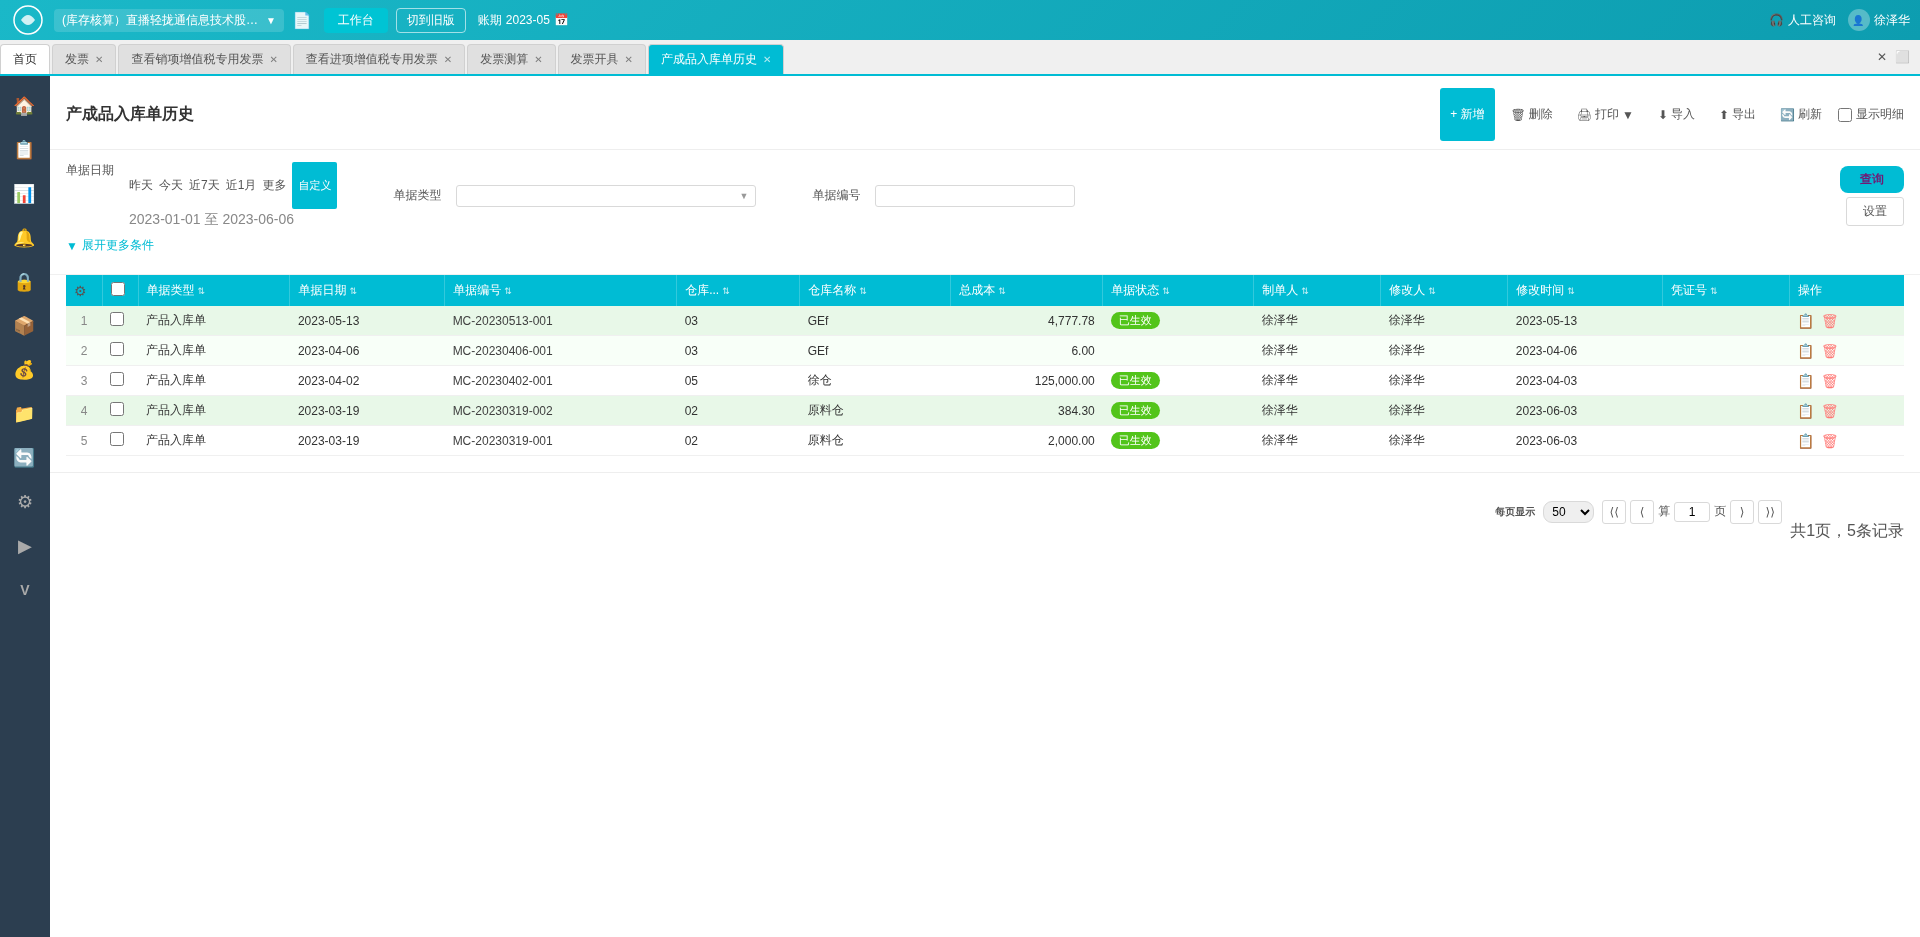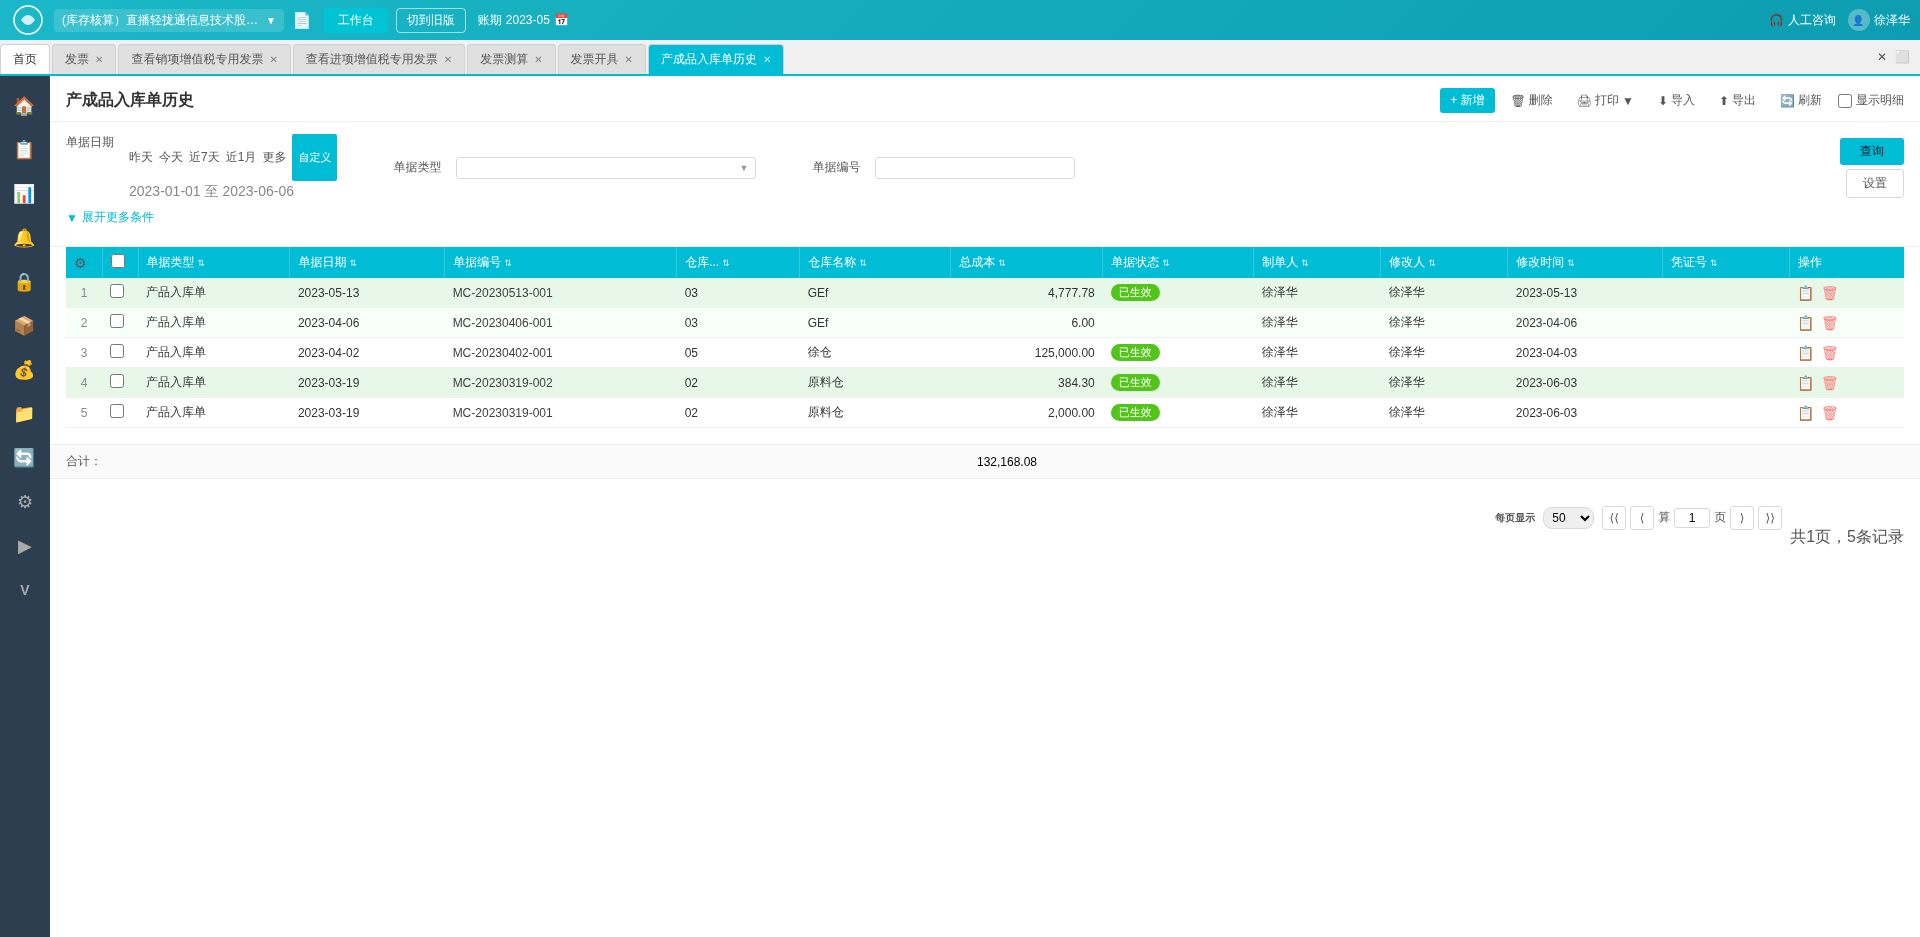--- a/index.html
+++ b/index.html
@@ -38,38 +38,38 @@
     .sidebar-item.active { color: #00bcd4; }
     
     
     .content { flex: 1; background: white; overflow: auto; padding: 0; }
     
     
     .page-header { display: flex; align-items: center; justify-content: space-between; padding: 12px 16px 8px 16px; border-bottom: 1px solid #eee; }
     .page-title { font-size: 16px; font-weight: bold; color: #333; }
     .page-actions { display: flex; align-items: center; gap: 8px; }
     .action-btn { display: flex; align-items: center; gap: 3px; cursor: pointer; color: #555; font-size: 12px; padding: 4px 8px; }
-    .action-btn-primary { background: #00bcd4; color: white; border: none; border-radius: 3px; padding: 4px 10px; cursor: pointer; display: flex; align-items: center; gap: 3px; font-size: 12px; }
+    .action-btn-primary { background: #00bcd4; color: white; border: none; border-radius: 3px; padding: 18px 10px; cursor: pointer; display: flex; align-items: center; gap: 3px; font-size: 12px; }
     .show-detail { display: flex; align-items: center; gap: 4px; font-size: 12px; color: #555; }
     .checkbox-sm { width: 14px; height: 14px; }
     
     
     .filter-area { padding: 12px 16px; background: #fff; border-bottom: 1px solid #f0f0f0; }
     .filter-row { display: flex; align-items: center; gap: 16px; margin-bottom: 8px; }
     .filter-label { color: #555; font-size: 12px; min-width: 55px; }
     .date-shortcuts { display: flex; align-items: center; gap: 6px; }
     .date-shortcut { cursor: pointer; color: #555; font-size: 12px; }
     .date-range-text { color: #888; font-size: 14px; margin-top: 2px; }
     .custom-tag { background: #00bcd4; color: white; padding: 16px 6px; border-radius: 2px; font-size: 11px; cursor: pointer; }
     .filter-input { border: 1px solid #d9d9d9; border-radius: 3px; padding: 3px 8px; font-size: 12px; width: 200px; color: #333; outline: none; }
     .filter-select { border: 1px solid #d9d9d9; border-radius: 3px; padding: 3px 8px; font-size: 12px; width: 300px; color: #333; outline: none; appearance: none; background: white; }
     .select-wrapper { position: relative; display: inline-block; }
     .select-wrapper::after { content: '▼'; position: absolute; right: 8px; top: 50%; transform: translateY(-50%); font-size: 9px; color: #999; pointer-events: none; }
     .expand-more { display: flex; align-items: center; gap: 4px; color: #00bcd4; cursor: pointer; font-size: 12px; }
-    .query-btn { background: #00bcd4; color: #0f172a; border: none; border-radius: 3px; padding: 5px 20px; cursor: pointer; font-size: 12px; }
+    .query-btn { background: #00bcd4; color: #701a75; border: none; border-radius: 8px; padding: 5px 20px; cursor: pointer; font-size: 12px; font-weight: bold; }
     .reset-btn { background: white; color: #555; border: 1px solid #d9d9d9; border-radius: 3px; padding: 5px 16px; cursor: pointer; font-size: 12px; }
     .filter-right { margin-left: auto; display: flex; flex-direction: column; align-items: flex-end; gap: 4px; }
     
     
     .table-container { padding: 0 16px 16px 16px; overflow-x: auto; }
     table { width: 100%; border-collapse: collapse; margin-top: 0; }
     .table-header { background: #00bcd4; }
     .table-header th { color: white; padding: 7px 8px; text-align: left; font-weight: normal; font-size: 12px; white-space: nowrap; border-right: 1px solid rgba(255,255,255,0.2); }
     .table-header th:last-child { border-right: none; }
     .sort-arrows { font-size: 9px; margin-left: 3px; opacity: 0.8; }
@@ -424,24 +424,20 @@
         <div class="action-icons">
           <span class="action-icon" title="编辑">📋</span>
           <span class="action-icon delete" title="删除">🗑</span>
         </div>
       </td>
     </tr>
           </tbody>
       </table>
     </div>
 
-    <div class="table-footer">
-      <span class="total-label">合计：</span>
-      <span style="flex:1;text-align:center;">132,168.08</span>
-    </div>
 
     <div class="pagination">
       <span class="page-size-label">每页显示</span>
       <select class="page-size-select">
         <option value="50">50</option>
         <option value="100">100</option>
         <option value="200">200</option>
       </select>
       <div class="page-nav">
         <button class="page-nav-btn">⟨⟨</button>

